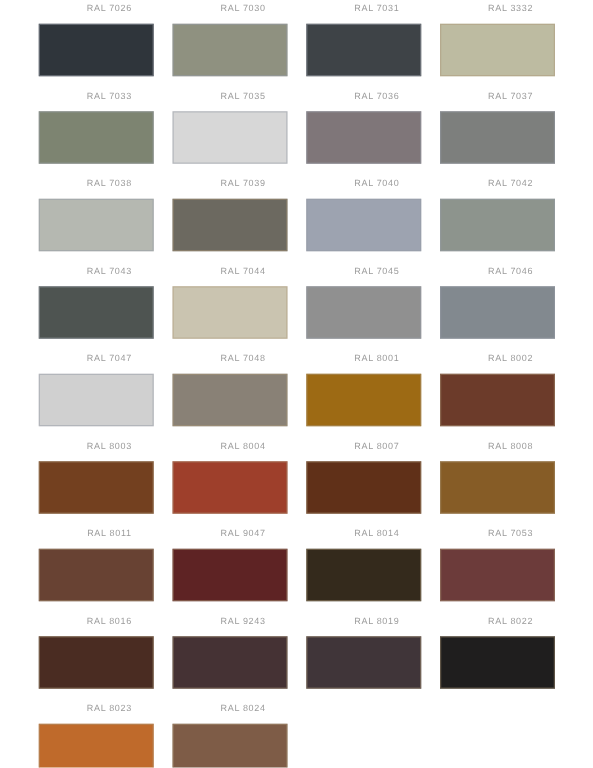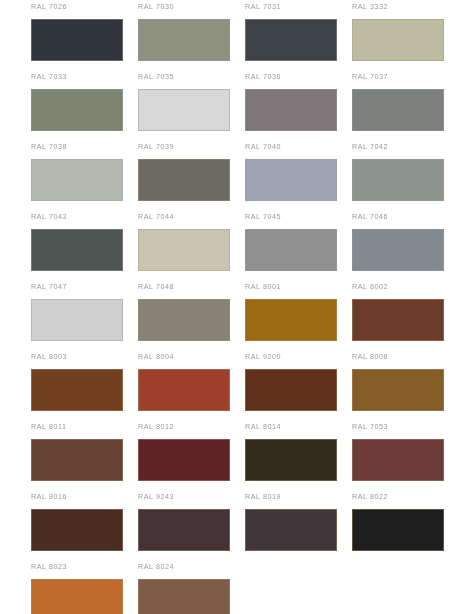--- a/index.html
+++ b/index.html
@@ -30,20 +30,21 @@
     row-gap: 0px;
     padding-left: 31px;
     padding-top: 2px;
     box-sizing: border-box;
   }
   .swatch-cell {
     position: relative;
     width: 113px;
     height: 70px;
     box-sizing: border-box;
+    text-align: center;
   }
   .swatch-label {
     display: block;
     font-size: 7.2px;
     letter-spacing: 0.55px;
     color: #9b9b9b;
     font-family: "Liberation Sans", "DejaVu Sans", sans-serif;
     line-height: 10px;
     height: 10px;
     margin: 0;
@@ -150,33 +151,33 @@
       </div>
       <div class="swatch-cell">
         <span class="swatch-label">RAL 8003</span>
         <span class="swatch-chip" style="background-color: rgb(115, 64, 31);"></span>
       </div>
       <div class="swatch-cell">
         <span class="swatch-label">RAL 8004</span>
         <span class="swatch-chip" style="background-color: rgb(158, 63, 43);"></span>
       </div>
       <div class="swatch-cell">
-        <span class="swatch-label">RAL 9200</span>
+        <span class="swatch-label">RAL 8007</span>
         <span class="swatch-chip" style="background-color: rgb(96, 48, 24);"></span>
       </div>
       <div class="swatch-cell">
         <span class="swatch-label">RAL 8008</span>
         <span class="swatch-chip" style="background-color: rgb(134, 92, 38);"></span>
       </div>
       <div class="swatch-cell">
         <span class="swatch-label">RAL 8011</span>
         <span class="swatch-chip" style="background-color: rgb(104, 66, 51);"></span>
       </div>
       <div class="swatch-cell">
-        <span class="swatch-label">RAL 8012</span>
+        <span class="swatch-label">RAL 9047</span>
         <span class="swatch-chip" style="background-color: rgb(94, 35, 36);"></span>
       </div>
       <div class="swatch-cell">
         <span class="swatch-label">RAL 8014</span>
         <span class="swatch-chip" style="background-color: rgb(52, 42, 28);"></span>
       </div>
       <div class="swatch-cell">
         <span class="swatch-label">RAL 7053</span>
         <span class="swatch-chip" style="background-color: rgb(108, 59, 58);"></span>
       </div>

